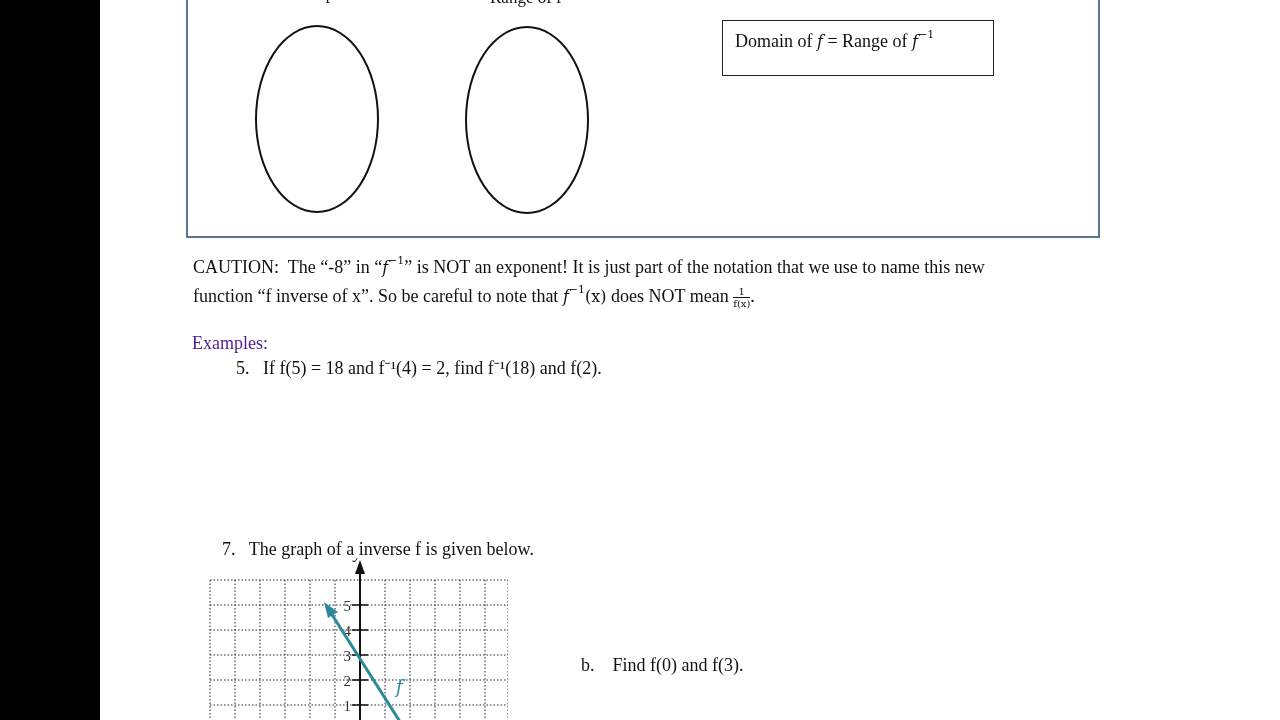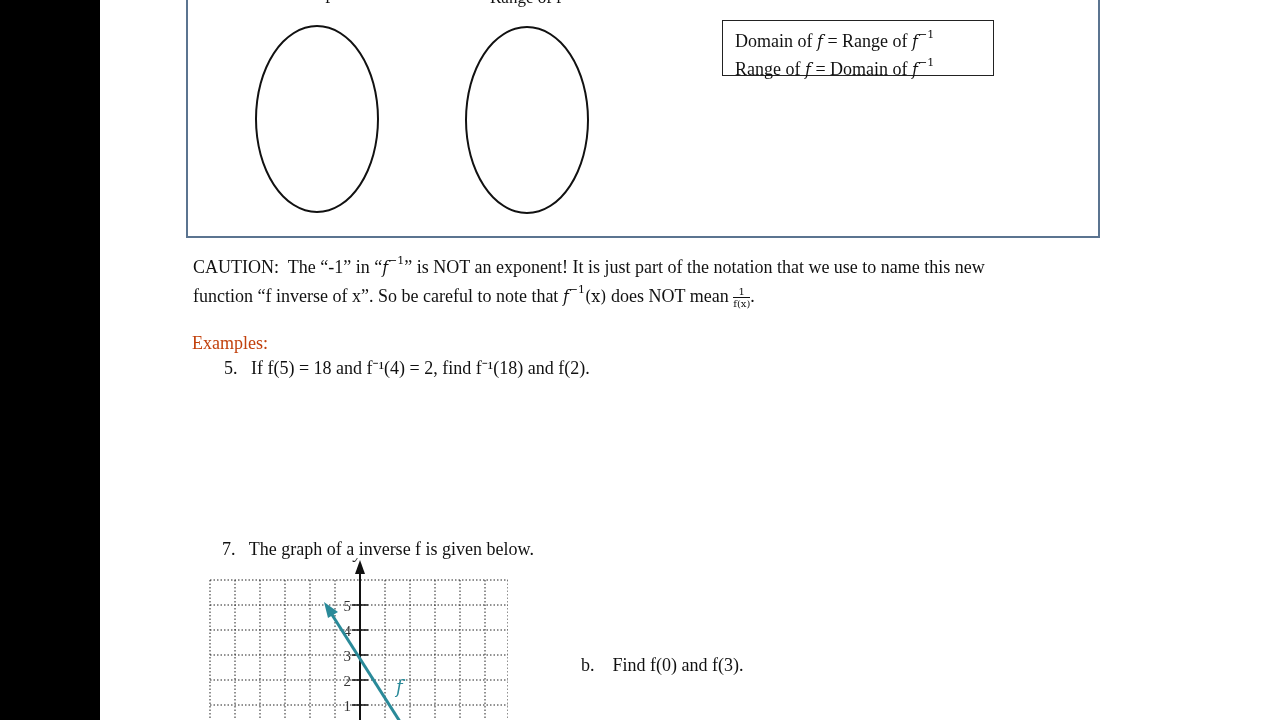--- a/index.html
+++ b/index.html
@@ -9,21 +9,21 @@
   .abs { position:absolute; white-space:nowrap; }
   .diagram-box { position:absolute; left:86px; top:-4px; width:910px; height:240px; border:2px solid #5b7490; border-top:none; }
   .cut-label { font-size:17px; top:-12px; }
   .ellipse { position:absolute; border:2px solid #111; border-radius:50%; }
   .rule-box { position:absolute; border:1.5px solid #222; background:#fff; font-size:18px; line-height:23px; padding:4px 12px; }
   .m { font-family:"DejaVu Serif", serif; font-style:italic; font-size:16px; }
   .mn { font-family:"DejaVu Serif", serif; font-size:16px; }
   sup.s { font-size:11px; font-family:"DejaVu Serif", serif; font-style:normal; position:relative; top:-2px; }
   .body-text { font-size:18px; line-height:24px; }
   b { font-weight:normal; }
-  .red { color:#c2410c; }
+  .red { color:#4c1d95; }
   .frac { display:inline-block; vertical-align:middle; text-align:center; font-family:"DejaVu Serif",serif; font-size:10px; line-height:11px; }
   .frac .num { display:block; border-bottom:1px solid #111; padding:0 2px; }
   .frac .den { display:block; }
   .graph { position:absolute; left:108px; top:558px; width:300px; height:170px; }
 </style>
 </head>
 <body>
 
 <div class="page">
 
@@ -33,40 +33,34 @@
   <div class="ellipse" style="left:155px; top:25px; width:120px; height:184px;"></div>
   <div class="ellipse" style="left:365px; top:26px; width:120px; height:184px;"></div>
 
   <div class="rule-box" style="left:622px; top:20px; width:246px; height:46px;">
     <div>
       <span>Domain of</span>
       <span class="m">f</span>
       <span>= Range of</span>
       <span class="m">f</span><sup class="s">−1</sup>
     </div>
-    <div>
-      <span>Range of</span>
-      <span class="m">f</span>
-      <span>=  Domain of</span>
-      <span class="m">f</span><sup class="s">−1</sup>
-    </div>
   </div>
 
 
   <div class="abs body-text" style="left:93px; top:251px;">
     <b>CAUTION:</b>&nbsp;
-    <span>The “-1” in “</span><span class="m">f</span><sup class="s">−1</sup><span>”  is </span><b>NOT</b><span> an exponent!  It is just part of the notation that we use to name this new</span>
+    <span>The “-8” in “</span><span class="m">f</span><sup class="s">−1</sup><span>”  is </span><b>NOT</b><span> an exponent!  It is just part of the notation that we use to name this new</span>
   </div>
   <div class="abs body-text" style="left:93px; top:280px;">
     <span>function “f inverse of x”.  So be careful to note that </span><span class="m">f</span><sup class="s">−1</sup><span class="mn">(x)</span><b> does NOT mean </b><span class="frac"><span class="num">1</span><span class="den">f(x)</span></span><span>.</span>
   </div>
 
   <div class="abs body-text red" style="left:92px; top:331px;">Examples:</div>
 
-  <div class="abs body-text" style="left:124px; top:356px;">
+  <div class="abs body-text" style="left:136px; top:356px;">
     <span>5.</span>&nbsp;&nbsp;
     <span>If f(5) = 18 and f⁻¹(4) = 2, find f⁻¹(18) and f(2).</span>
   </div>
 
 
   <div class="abs body-text" style="left:122px; top:537px;">
     <span>7.</span>&nbsp;&nbsp;
     <span>The graph of a inverse f is given below.</span>
   </div>
 

